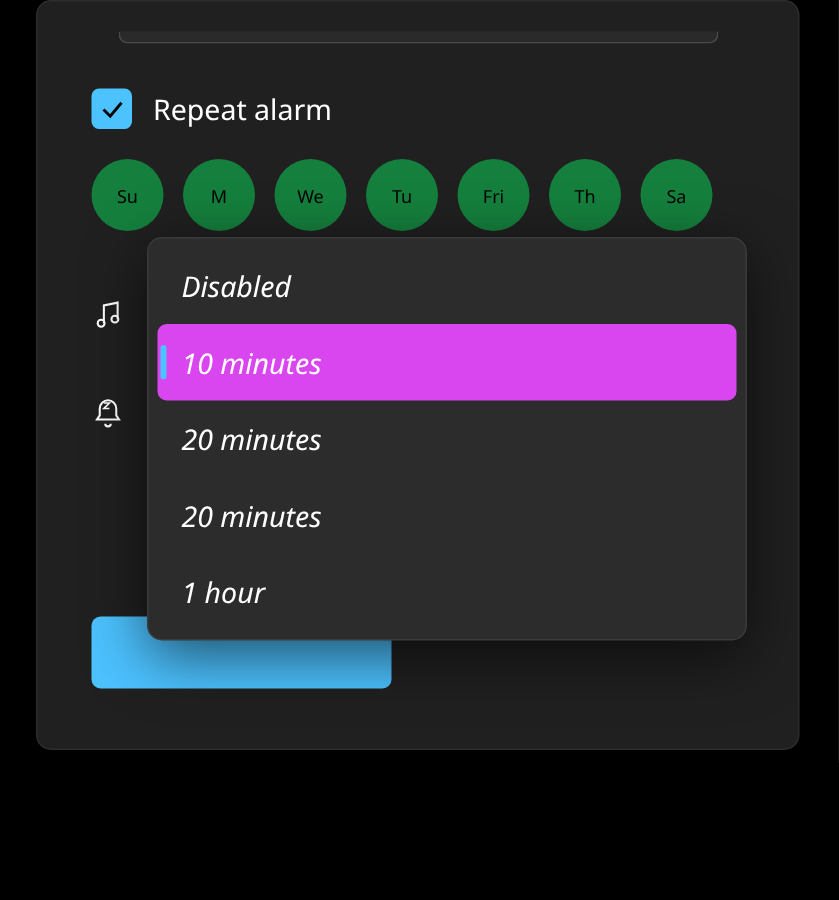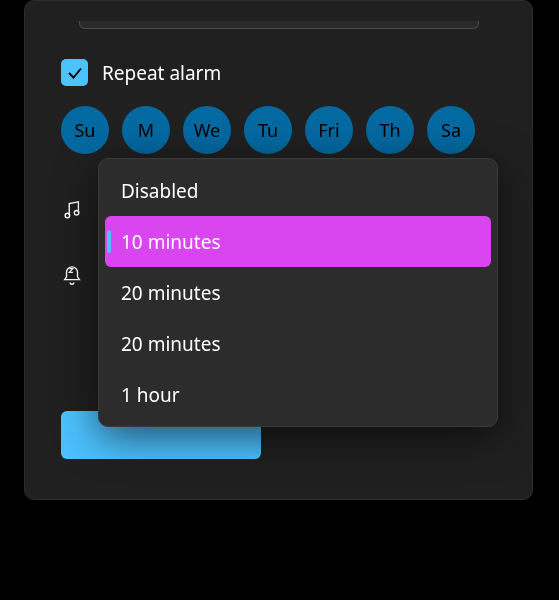--- a/index.html
+++ b/index.html
@@ -51,23 +51,23 @@
   .repeat-label { font-size: 19px; color: #fff; }
   .days-row {
     display: flex;
     gap: 13px;
     margin-bottom: 30px;
   }
   .day {
     width: 48px;
     height: 48px;
     border-radius: 50%;
-    background: #0369a1;
+    background: #15803d;
     color: #000;
-    font-size: 18px;
+    font-size: 12px;
     display: flex;
     align-items: center;
     justify-content: center;
     cursor: pointer;
   }
   .option-row {
     display: flex;
     align-items: center;
     gap: 20px;
     height: 56px;
@@ -88,20 +88,21 @@
   .dropdown {
     position: absolute;
     left: 98px;
     top: 158px;
     width: 400px;
     background: #2c2c2c;
     border: 1px solid #3a3a3a;
     border-radius: 10px;
     padding: 6px;
     box-shadow: 0 10px 40px rgba(0,0,0,0.6);
+    font-style: italic;
   }
   .dropdown::before {
     content: "";
     position: absolute;
     left: 60px;
     bottom: -10px;
     width: 260px;
     height: 160px;
     background: radial-gradient(ellipse at 30% 60%, rgba(76,194,255,0.25), transparent 70%);
     pointer-events: none;

